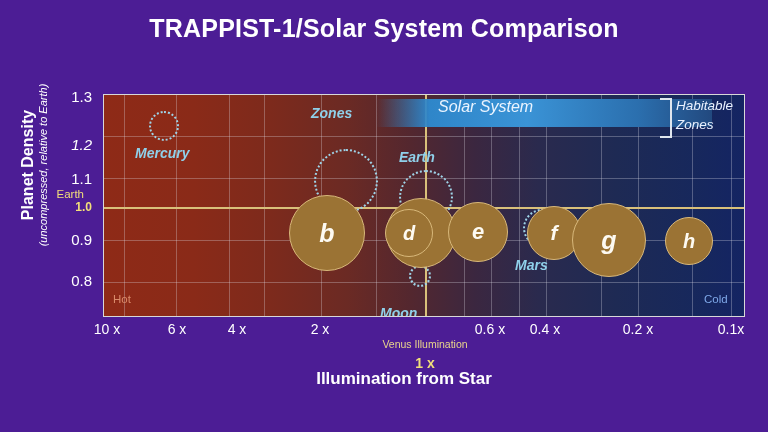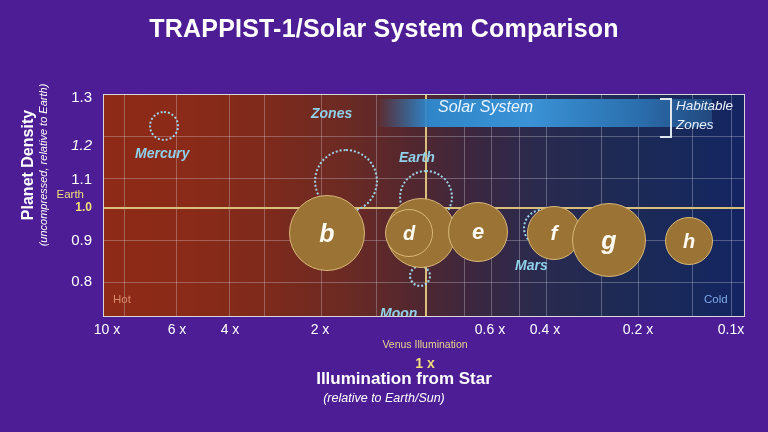--- a/index.html
+++ b/index.html
@@ -170,27 +170,26 @@
   </div>
 
   <div class="abs" id="bracket"></div>
   <div class="abs" id="hz-caption">
     <div>Habitable</div>
     <div>Zones</div>
   </div>
 
   <div class="xtick abs" style="left:107px;top:321px;">10 x</div>
   <div class="xtick abs" style="left:177px;top:321px;">6 x</div>
-  <div class="xtick abs" style="left:230px;top:321px;">4 x</div>
+  <div class="xtick abs" style="left:237px;top:321px;">4 x</div>
   <div class="xtick abs" style="left:320px;top:321px;">2 x</div>
   <div class="xtick abs earth" style="left:425px;top:321px;margin-top:34px;">1 x</div>
   <div class="abs" id="x-earth-sub" style="left:425px;top:338px;">Venus Illumination</div>
   <div class="xtick abs" style="left:490px;top:321px;">0.6 x</div>
   <div class="xtick abs" style="left:545px;top:321px;">0.4 x</div>
   <div class="xtick abs" style="left:638px;top:321px;text-align:right;">0.2 x</div>
   <div class="xtick abs" style="left:731px;top:321px;">0.1x</div>
 
   <div class="abs" id="xtitle">
     <span class="t1">Illumination from Star</span>
-    <span class="t2">(relative to Earth/Sun)</span>
   </div>
 
 </div>
 
 </body></html>

